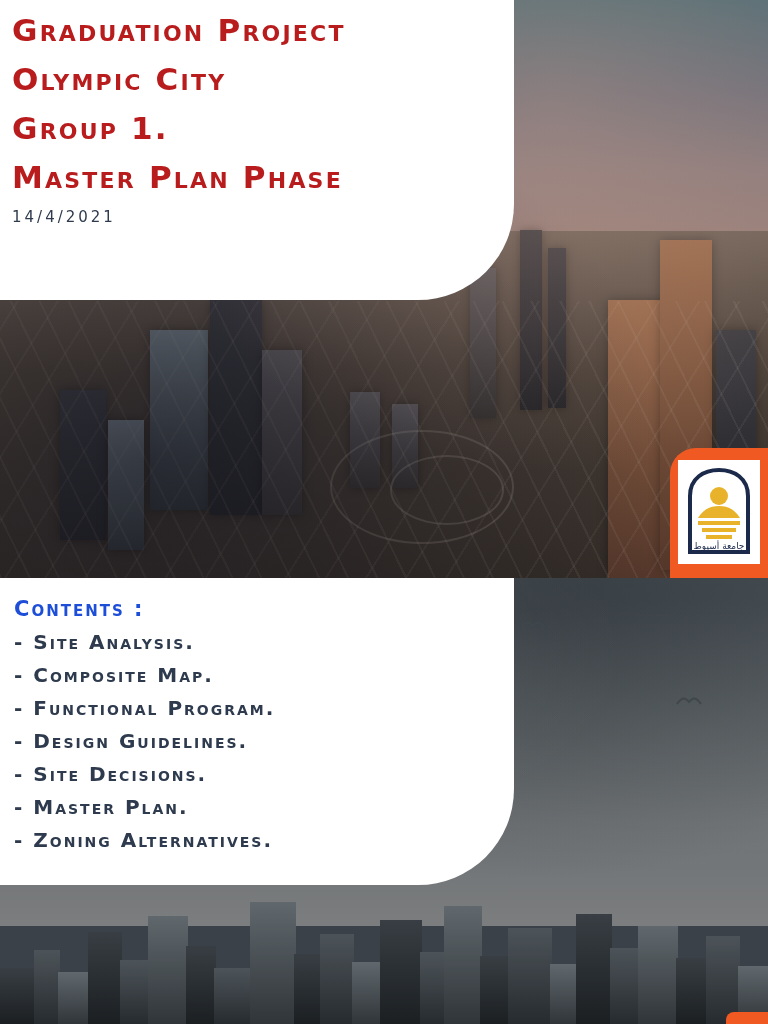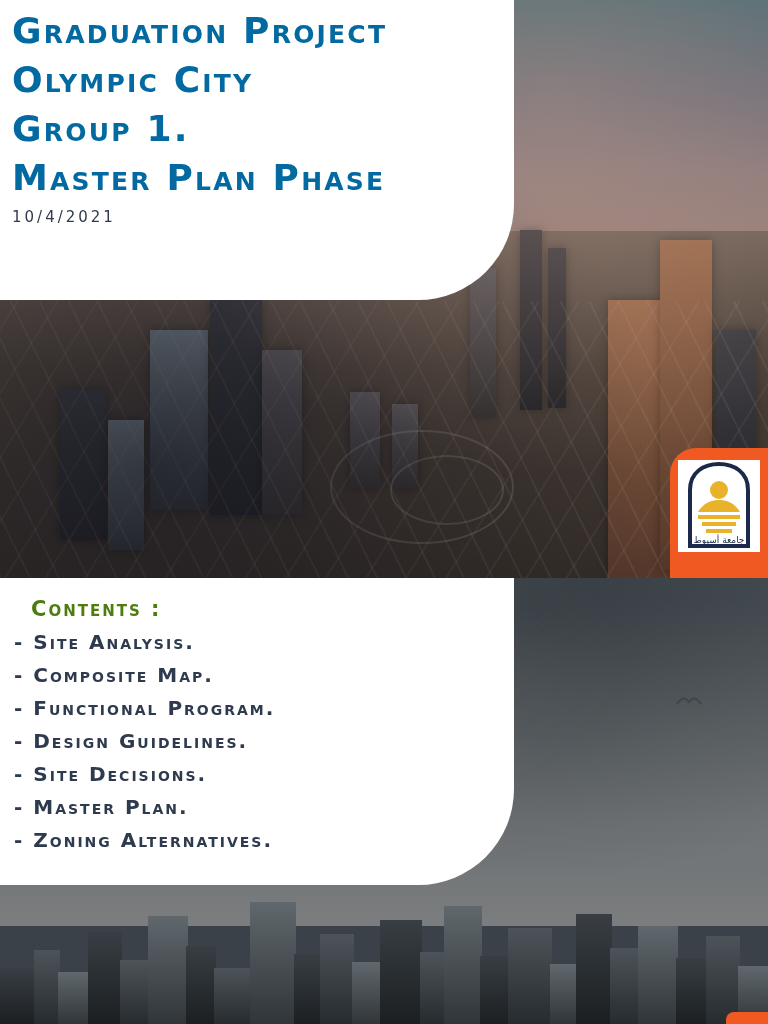--- a/index.html
+++ b/index.html
@@ -105,24 +105,24 @@
   }
   .title-block {
     position: absolute;
     left: 12px;
     top: 6px;
     width: 500px;
   }
   .title-line {
     font-family: "DejaVu Sans", sans-serif;
     font-weight: bold;
-    font-size: 36px;
+    font-size: 31px;
     line-height: 49px;
     letter-spacing: 2.2px;
-    color: #0369a1;
+    color: #b91c1c;
     white-space: nowrap;
     font-variant: small-caps;
     text-transform: capitalize;
   }
   .title-date {
     margin-top: 6px;
     font-family: "DejaVu Sans", sans-serif;
     font-size: 15px;
     letter-spacing: 3px;
     color: #2e3a4d;
@@ -141,25 +141,24 @@
   .contents-inner {
     position: absolute;
     left: 14px;
     top: 14px;
     width: 490px;
   }
   .contents-heading {
     font-weight: bold;
     font-size: 21px;
     letter-spacing: 2px;
-    color: #4d7c0f;
+    color: #1d4ed8;
     line-height: 34px;
     font-variant: small-caps;
     text-transform: capitalize;
-    margin-left: 17px;
   }
   .contents-item {
     font-weight: bold;
     font-size: 20px;
     letter-spacing: 2px;
     color: #2e3a4d;
     line-height: 33px;
     white-space: nowrap;
     font-variant: small-caps;
     text-transform: capitalize;
@@ -171,21 +170,21 @@
     left: 670px;
     top: 448px;
     width: 98px;
     height: 130px;
     background: #f05a22;
     border-top-left-radius: 26px;
   }
   .logo-inner {
     position: absolute;
     left: 8px; top: 12px;
-    width: 82px; height: 92px;
+    width: 82px; height: 104px;
     background: #ffffff;
     display: flex;
     align-items: center;
     justify-content: center;
   }
   .logo-mark { display: block; }
 
   
   .orange-tab {
     position: absolute;
@@ -268,21 +267,21 @@
       <div class="bbld l" style="left:738px; width:30px; height:58px;"></div>
     </div>
   </div>
 
   <div class="title-card">
     <div class="title-block">
       <div class="title-line">Graduation Project</div>
       <div class="title-line">Olympic City</div>
       <div class="title-line">Group 1.</div>
       <div class="title-line">Master Plan Phase</div>
-      <div class="title-date">10/4/2021</div>
+      <div class="title-date">14/4/2021</div>
     </div>
   </div>
 
   <div class="contents-card">
     <div class="contents-inner">
       <div class="contents-heading">Contents :</div>
       <div class="contents-item">- Site Analysis.</div>
       <div class="contents-item">- Composite Map.</div>
       <div class="contents-item">- Functional Program.</div>
       <div class="contents-item">- Design Guidelines.</div>

